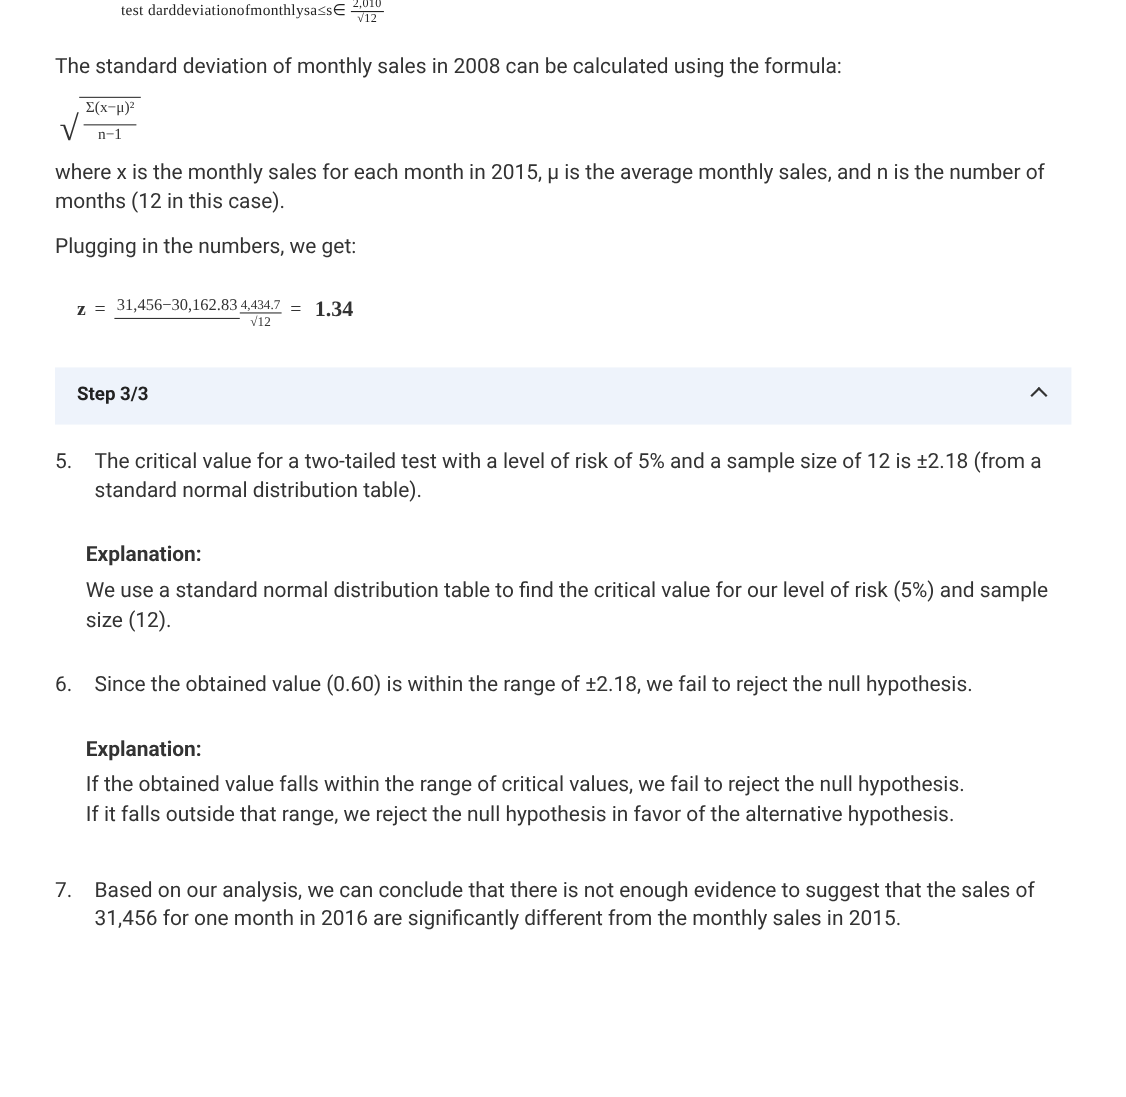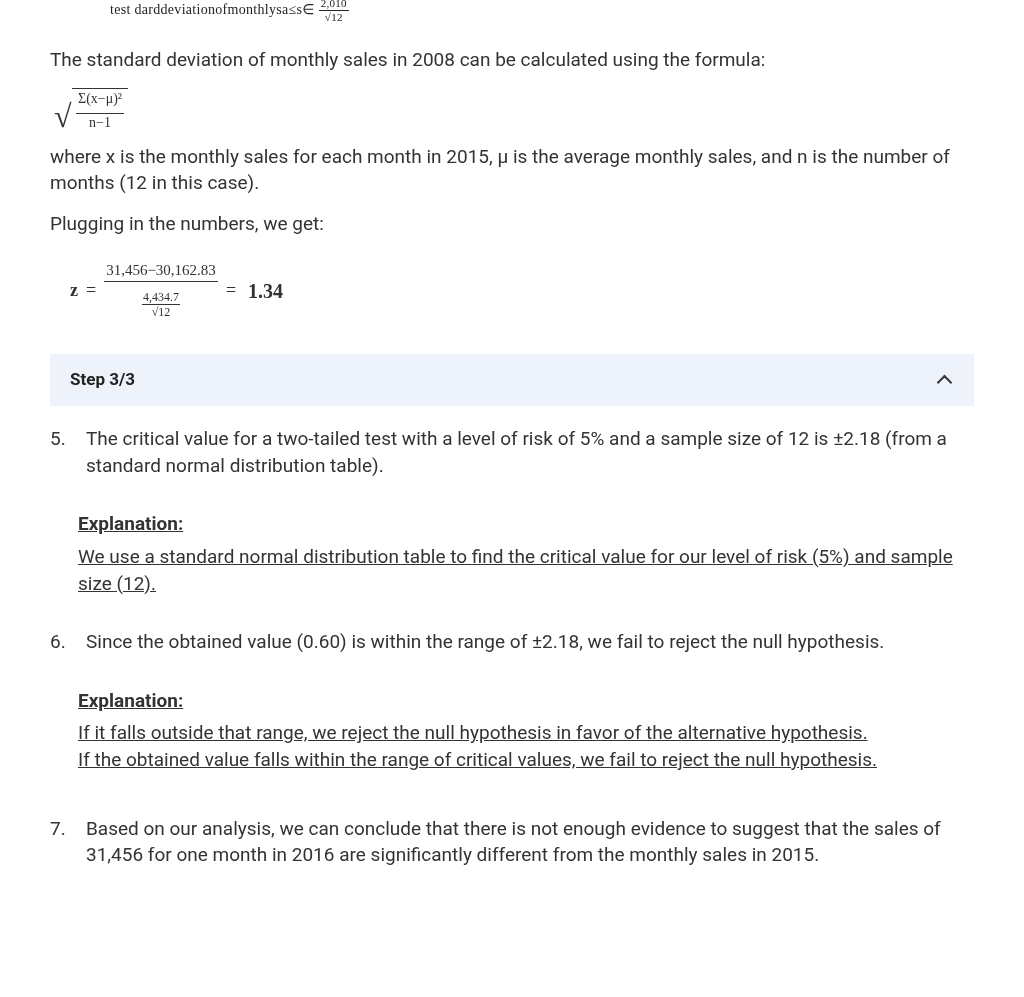--- a/index.html
+++ b/index.html
@@ -58,38 +58,37 @@
   .sqrt-body .frac .den { display:block; padding-top:2px; font-size:14px; }
   
   .z-block {
     margin: 26px 0 36px 20px;
     font-family: "Cambria Math","Times New Roman",serif;
   }
   .z-row { display:flex; align-items:center; gap:8px; }
   .z-lhs { font-size:18px; font-weight:bold; }
   .z-eq  { font-size:18px; }
   .z-frac {
-    display:inline-flex; flex-direction:column; align-items:center;
+    display:inline-flex; flex-direction:row; align-items:center;
     line-height:1;
   }
   .z-frac .num { font-size:15px; border-bottom:1px solid #333; padding:0 2px 3px; }
   .z-frac .den { padding-top:3px; }
   .mini-frac {
     display:inline-flex; flex-direction:column; align-items:center; line-height:1;
   }
   .mini-frac .mnum { font-size:12px; border-bottom:0.8px solid #333; padding:0 1px 1px; }
   .mini-frac .mden { font-size:12px; padding-top:1px; }
   .z-result { font-size:20px; font-weight:bold; margin-left:4px; }
   
   .step-header {
     background: #eef3fb;
     padding: 14px 20px;
     margin: 18px 0 20px 0;
     display:flex;
-    align-items:center;
     justify-content:space-between;
     cursor:pointer;
   }
   .step-header .label { font-weight:700; font-size:17px; color:#222; }
   .step-header .chev {
     width:18px; height:18px; position:relative;
   }
   .step-header .chev::before {
     content:"";
     position:absolute;
@@ -100,21 +99,20 @@
     transform: rotate(45deg);
   }
   .numbered {
     display:flex;
     gap:8px;
     margin: 6px 0 6px 0;
   }
   .numbered .n { min-width:28px; }
   .expl {
     margin: 32px 0 32px 28px;
-    text-decoration: underline;
   }
   .expl .expl-label { font-weight:700; margin-bottom:6px; }
   .spaced { margin-top:42px; }
 </style>
 </head>
 <body>
 
 <div class="top-formula">
   <span>test darddeviationofmonthlysa≤s∈</span>
   <span class="frac-wrap">
@@ -173,20 +171,20 @@
   <div>We use a standard normal distribution table to find the critical value for our level of risk (5%) and sample size (12).</div>
 </div>
 
 <div class="numbered">
   <span class="n">6.</span>
   <span>Since the obtained value (0.60) is within the range of ±2.18, we fail to reject the null hypothesis.</span>
 </div>
 
 <div class="expl">
   <div class="expl-label">Explanation:</div>
+  <div>If the obtained value falls within the range of critical values, we fail to reject the null hypothesis.</div>
   <div>If it falls outside that range, we reject the null hypothesis in favor of the alternative hypothesis.</div>
-  <div>If the obtained value falls within the range of critical values, we fail to reject the null hypothesis.</div>
 </div>
 
 <div class="numbered spaced">
   <span class="n">7.</span>
   <span>Based on our analysis, we can conclude that there is not enough evidence to suggest that the sales of 31,456 for one month in 2016 are significantly different from the monthly sales in 2015.</span>
 </div>
 
 </body></html>

